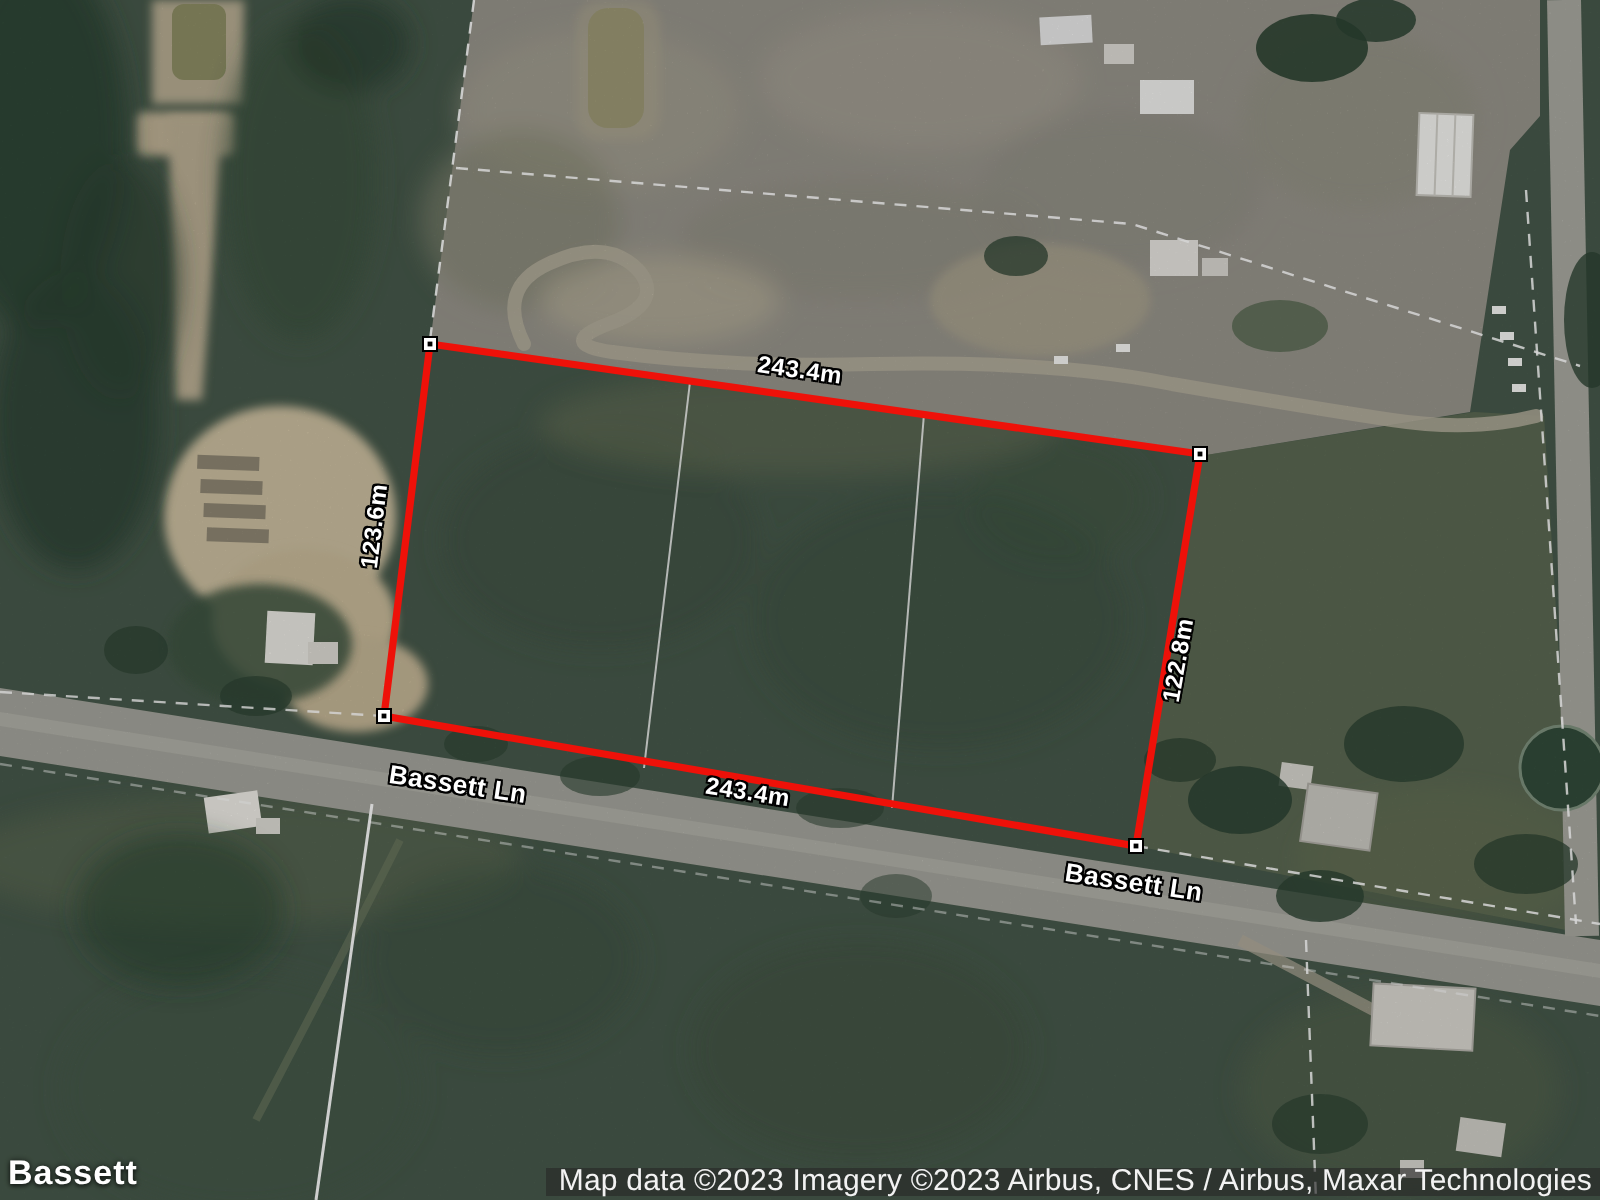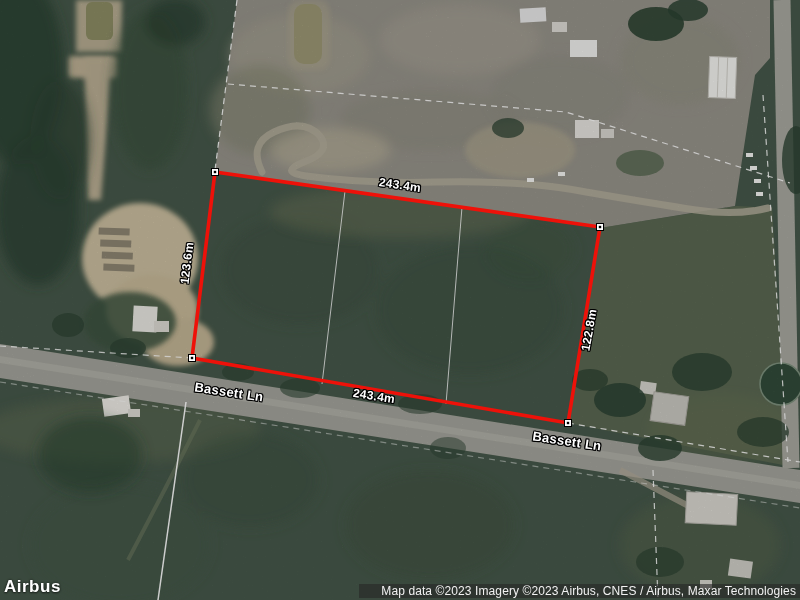--- a/index.html
+++ b/index.html
@@ -17,22 +17,22 @@
   }
   .measure{font-size:12px;letter-spacing:.3px;}
   .roadname{font-size:13px;letter-spacing:.3px;}
   #google-logo{
     position:absolute;left:4px;bottom:3px;color:#fff;font-size:17px;
     font-weight:bold;letter-spacing:.5px;
     text-shadow:0 0 3px rgba(0,0,0,.65),0 1px 2px rgba(0,0,0,.5);
   }
   #attribution{
     position:absolute;right:0;bottom:2px;height:14px;line-height:14px;
-    background:rgba(38,38,38,.62);color:#f2f2f2;font-size:12px;
-    padding:0 4px 0 22px;letter-spacing:.1px;margin-left:12px;
+    background:rgba(38,38,38,.62);color:#f2f2f2;font-size:15px;
+    padding:0 4px 0 6px;letter-spacing:.1px;margin-left:12px;
   }
 </style>
 </head>
 <body>
 
 <div id="stage">
 
   <svg width="800" height="600" viewBox="0 0 800 600">
     <defs>
       <filter id="grain" x="0" y="0" width="100%" height="100%">
@@ -207,16 +207,16 @@
   </svg>
 
   <div class="lbl measure" style="left:400px;top:185px;transform:translate(-50%,-50%) rotate(8deg);">243.4m</div>
   <div class="lbl measure" style="left:374px;top:396px;transform:translate(-50%,-50%) rotate(9deg);">243.4m</div>
   <div class="lbl measure" style="left:187px;top:263px;transform:translate(-50%,-50%) rotate(-83deg);">123.6m</div>
   <div class="lbl measure" style="left:589px;top:330px;transform:translate(-50%,-50%) rotate(-80deg);">122.8m</div>
 
   <div class="lbl roadname" style="left:229px;top:392px;transform:translate(-50%,-50%) rotate(8.5deg);">Bassett Ln</div>
   <div class="lbl roadname" style="left:567px;top:441px;transform:translate(-50%,-50%) rotate(8.5deg);">Bassett Ln</div>
 
-  <div id="google-logo">Airbus</div>
+  <div id="google-logo">Bassett</div>
   <div id="attribution">Map data ©2023 Imagery ©2023 Airbus, CNES / Airbus, Maxar Technologies</div>
 
 </div>
 
 </body></html>

